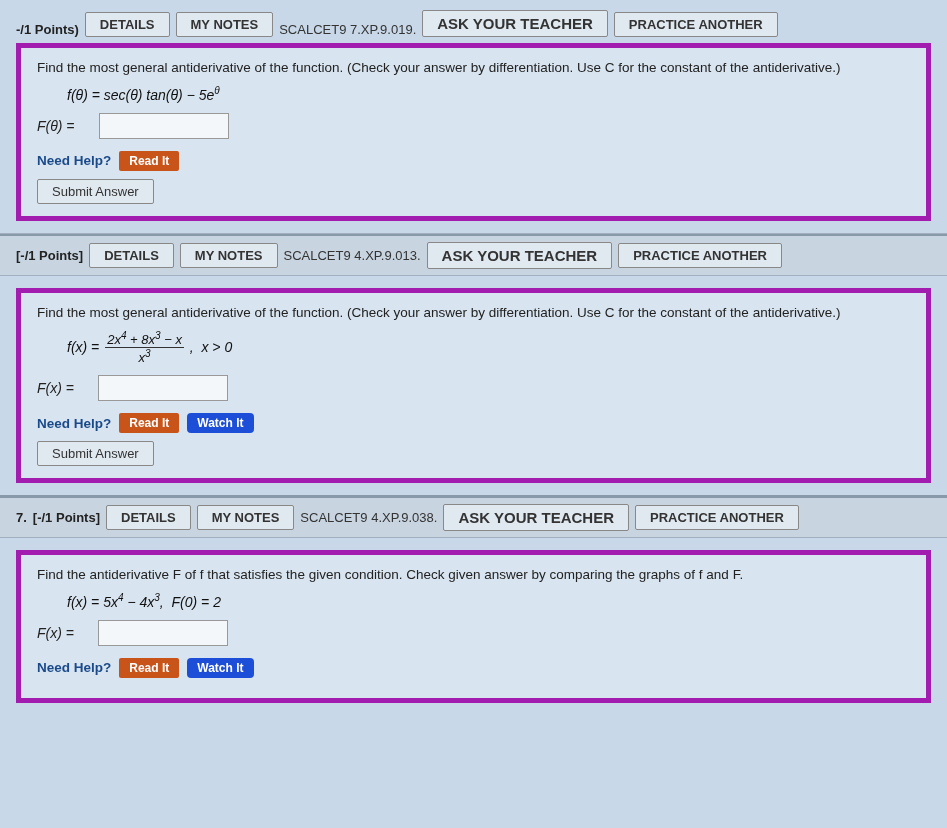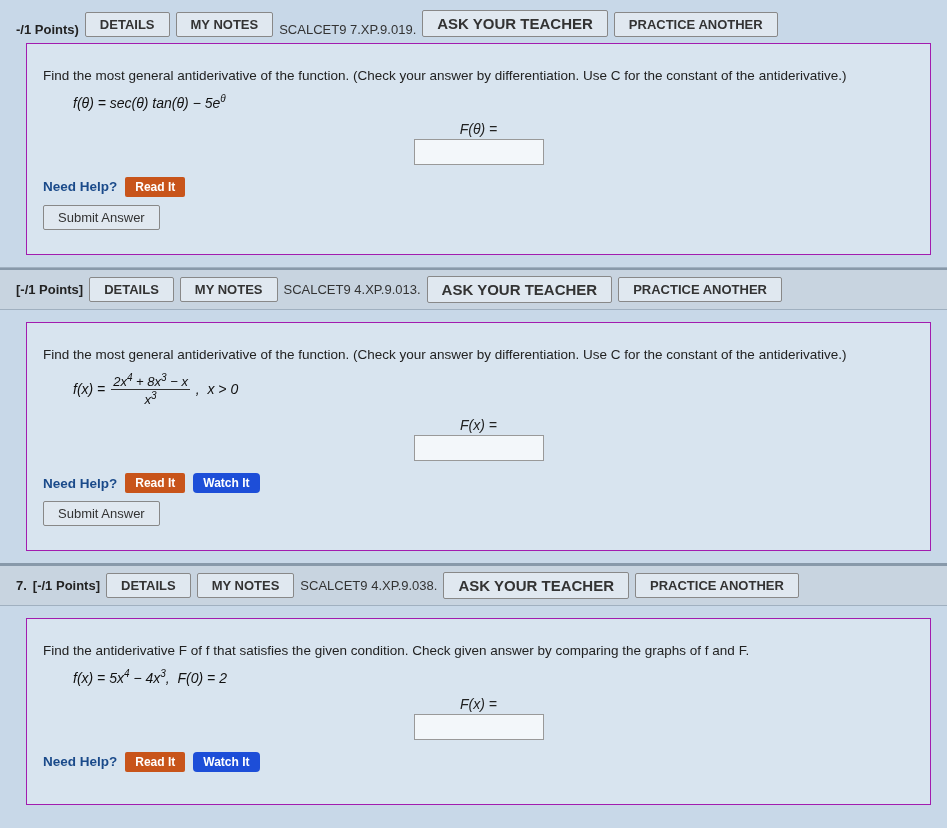--- a/index.html
+++ b/index.html
@@ -56,44 +56,42 @@
     }
 
     .scalcet-label {
       font-size: 13px;
       color: #333;
       font-weight: normal;
     }
 
     .problem-body {
       background: rgba(255,255,255,0.3);
-      border: 1px solid #a21caf;
-      padding: 24px 16px;
-      margin-left: 10px;
+      border: 5px solid #a21caf;
+      padding: 12px 16px;
     }
 
     .problem-text {
       font-size: 13.5px;
       color: #222;
       margin-bottom: 10px;
     }
 
     .math-display {
       font-size: 14px;
       font-style: italic;
       margin: 8px 0 8px 30px;
       color: #111;
     }
 
     .answer-row {
       display: flex;
       align-items: center;
-      gap: 2px;
+      gap: 24px;
       margin: 10px 0;
-      flex-direction: column;
     }
 
     .answer-label {
       font-size: 14px;
       font-style: italic;
     }
 
     .answer-input {
       width: 130px;
       height: 26px;

